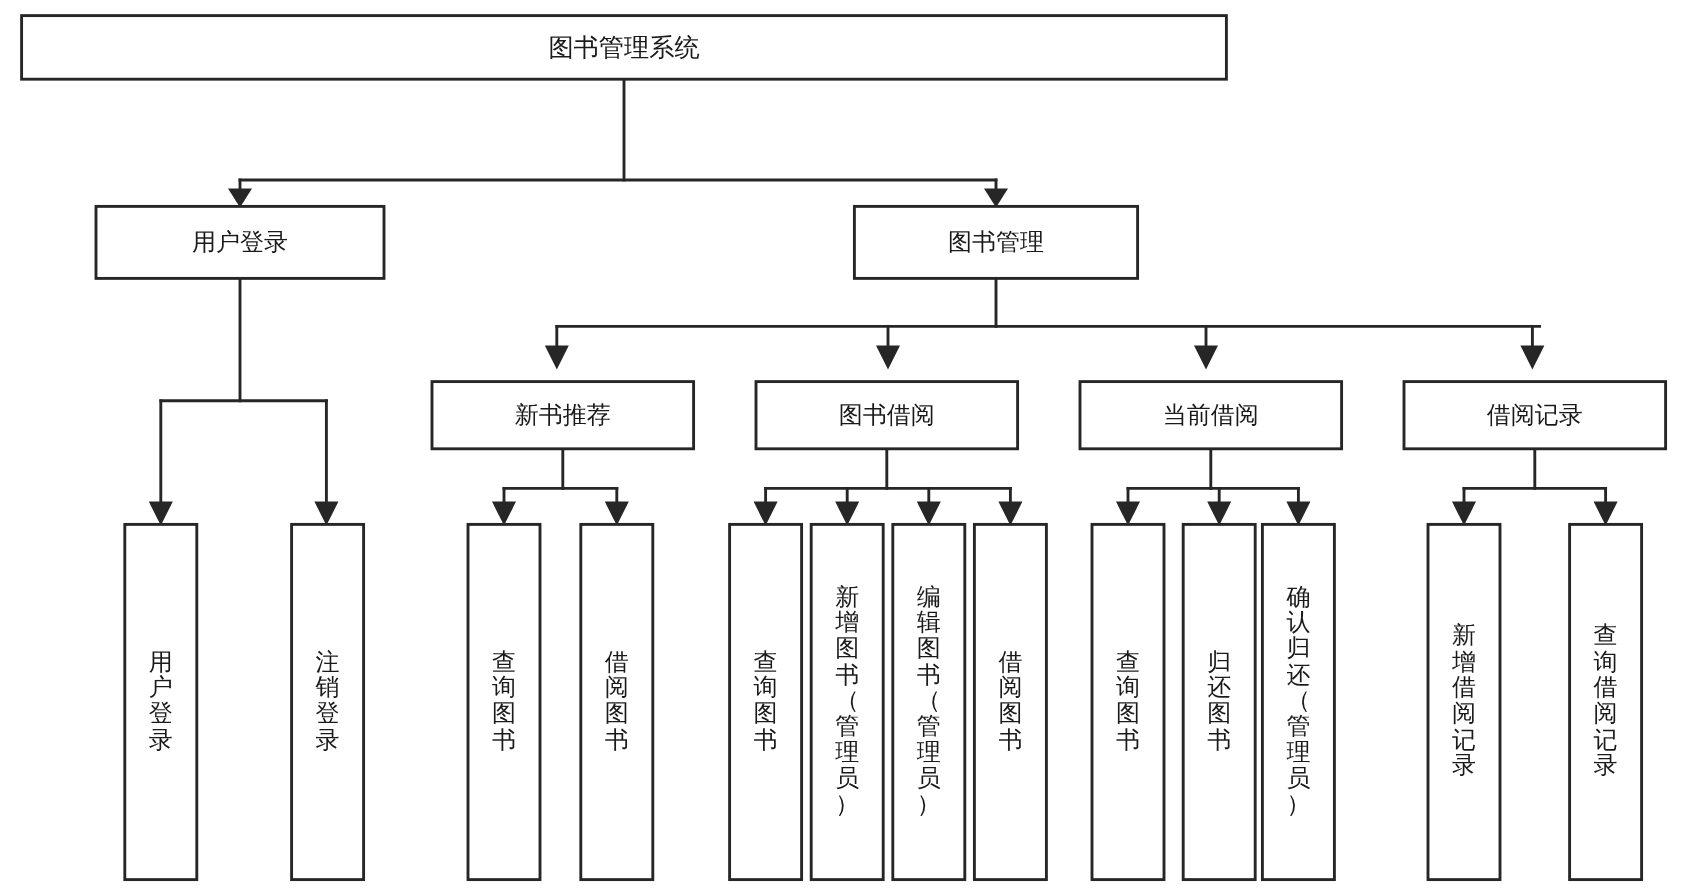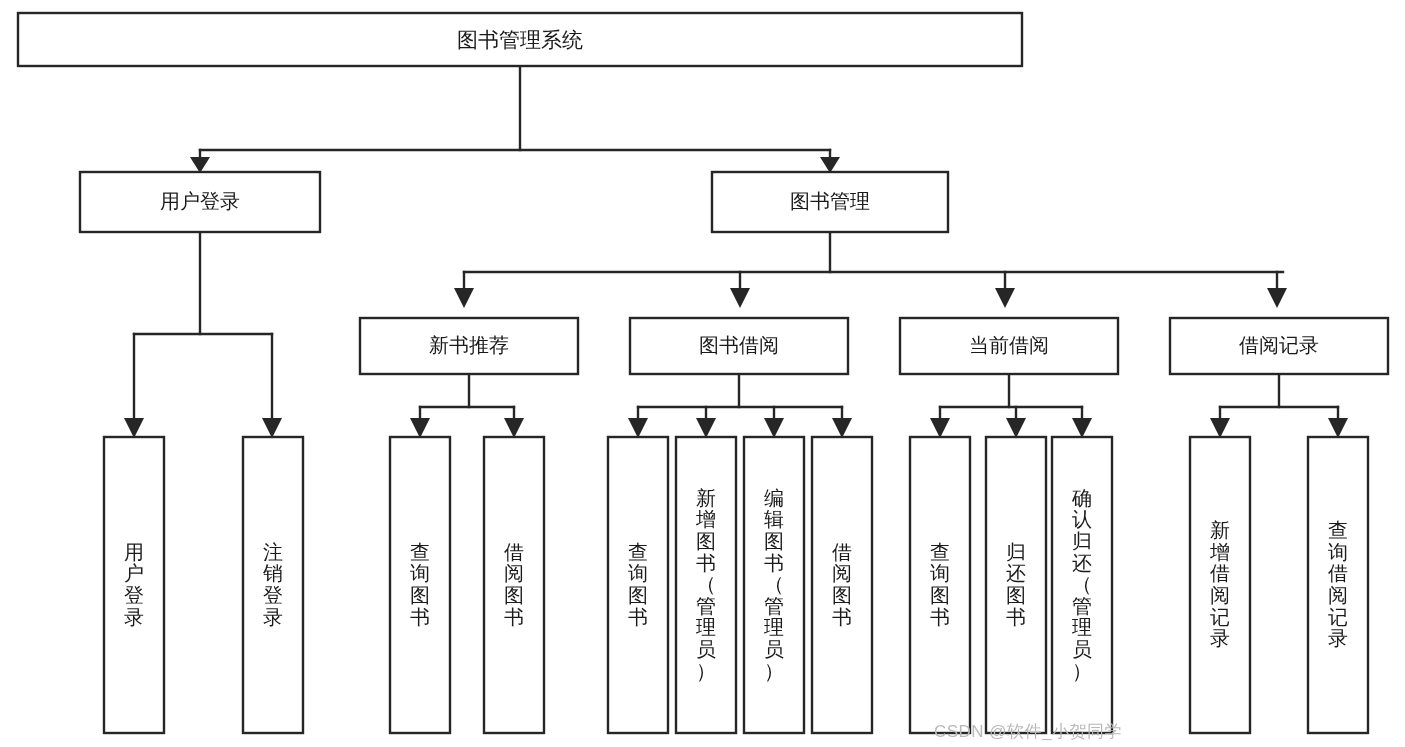--- a/index.html
+++ b/index.html
@@ -231,15 +231,14 @@
       <div class="leaf-label" style="left: 676px; top: 437px; width: 60px; height: 296px;"><span>新</span><span>增</span><span>图</span><span>书</span><span>（</span><span>管</span><span>理</span><span>员</span><span>）</span></div>
       <div class="leaf-label" style="left: 744px; top: 437px; width: 60px; height: 296px;"><span>编</span><span>辑</span><span>图</span><span>书</span><span>（</span><span>管</span><span>理</span><span>员</span><span>）</span></div>
       <div class="leaf-label" style="left: 812px; top: 437px; width: 60px; height: 296px;"><span>借</span><span>阅</span><span>图</span><span>书</span></div>
       <div class="leaf-label" style="left: 910px; top: 437px; width: 60px; height: 296px;"><span>查</span><span>询</span><span>图</span><span>书</span></div>
       <div class="leaf-label" style="left: 986px; top: 437px; width: 60px; height: 296px;"><span>归</span><span>还</span><span>图</span><span>书</span></div>
       <div class="leaf-label" style="left: 1052px; top: 437px; width: 60px; height: 296px;"><span>确</span><span>认</span><span>归</span><span>还</span><span>（</span><span>管</span><span>理</span><span>员</span><span>）</span></div>
       <div class="leaf-label" style="left: 1190px; top: 437px; width: 60px; height: 296px;"><span>新</span><span>增</span><span>借</span><span>阅</span><span>记</span><span>录</span></div>
       <div class="leaf-label" style="left: 1308px; top: 437px; width: 60px; height: 296px;"><span>查</span><span>询</span><span>借</span><span>阅</span><span>记</span><span>录</span></div>
     </div>
 
-  <div class="watermark">CSDN @软件_小贺同学</div>
 
 </div>
 
 </body></html>

